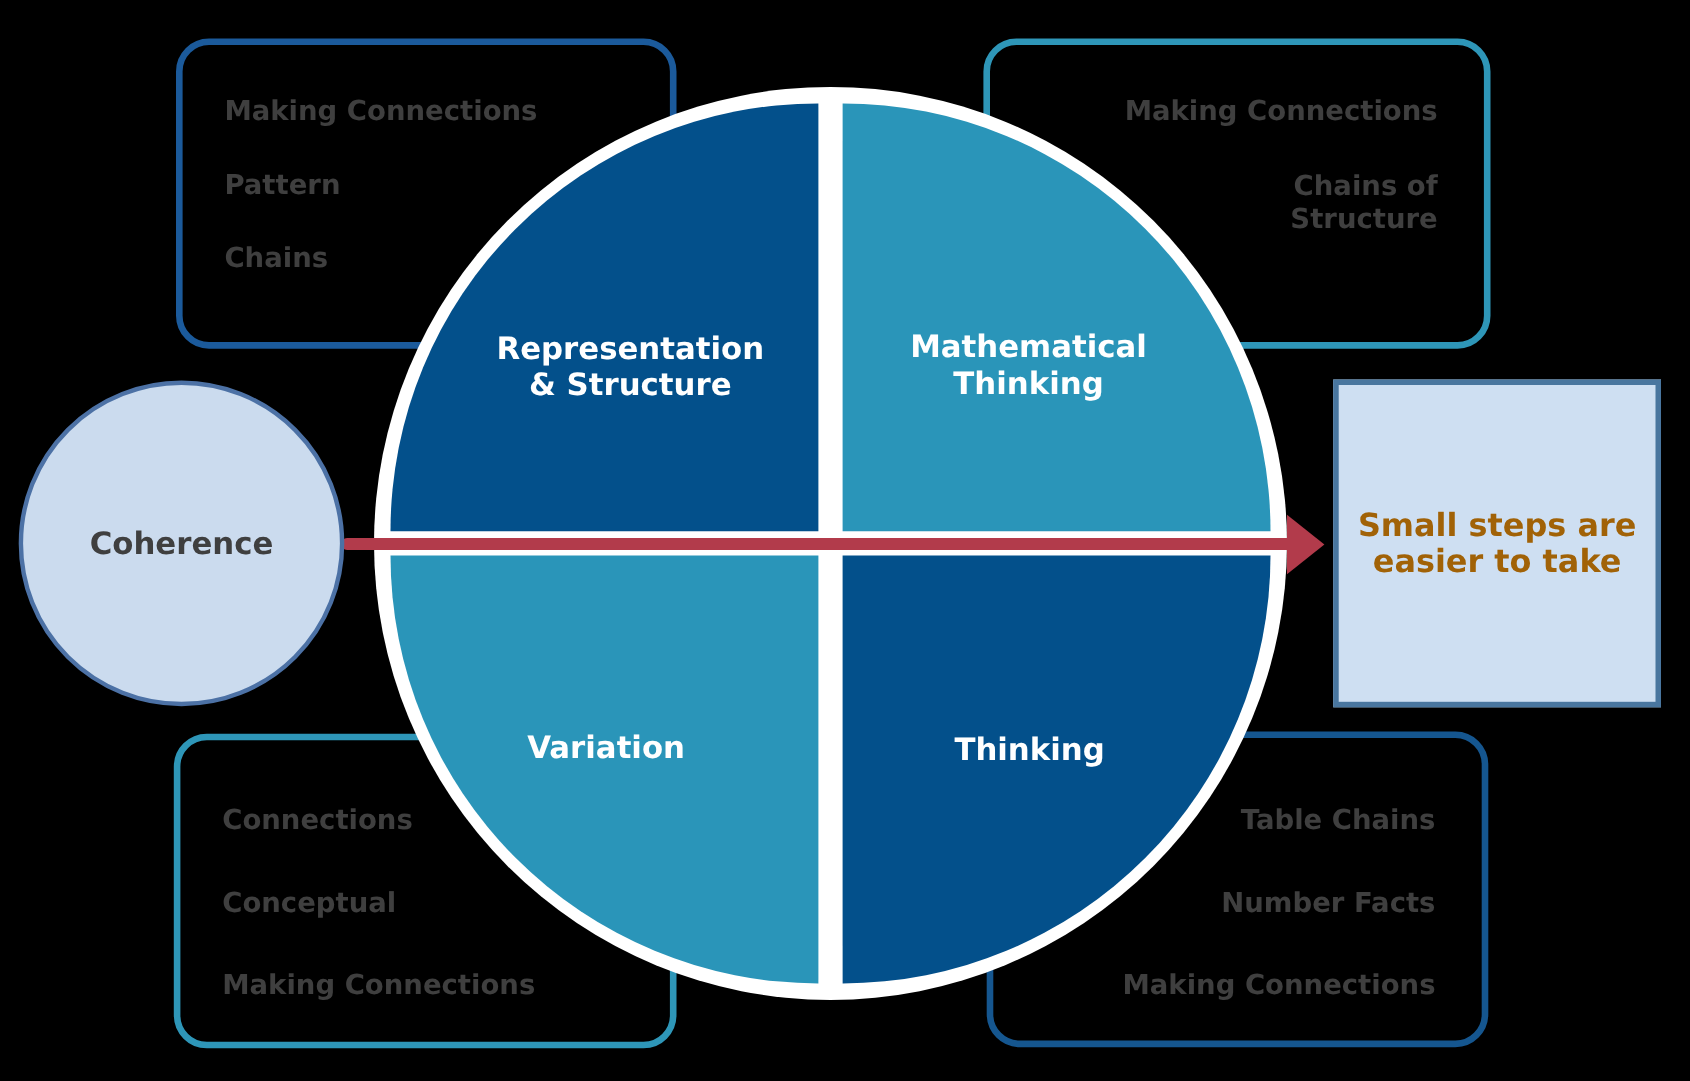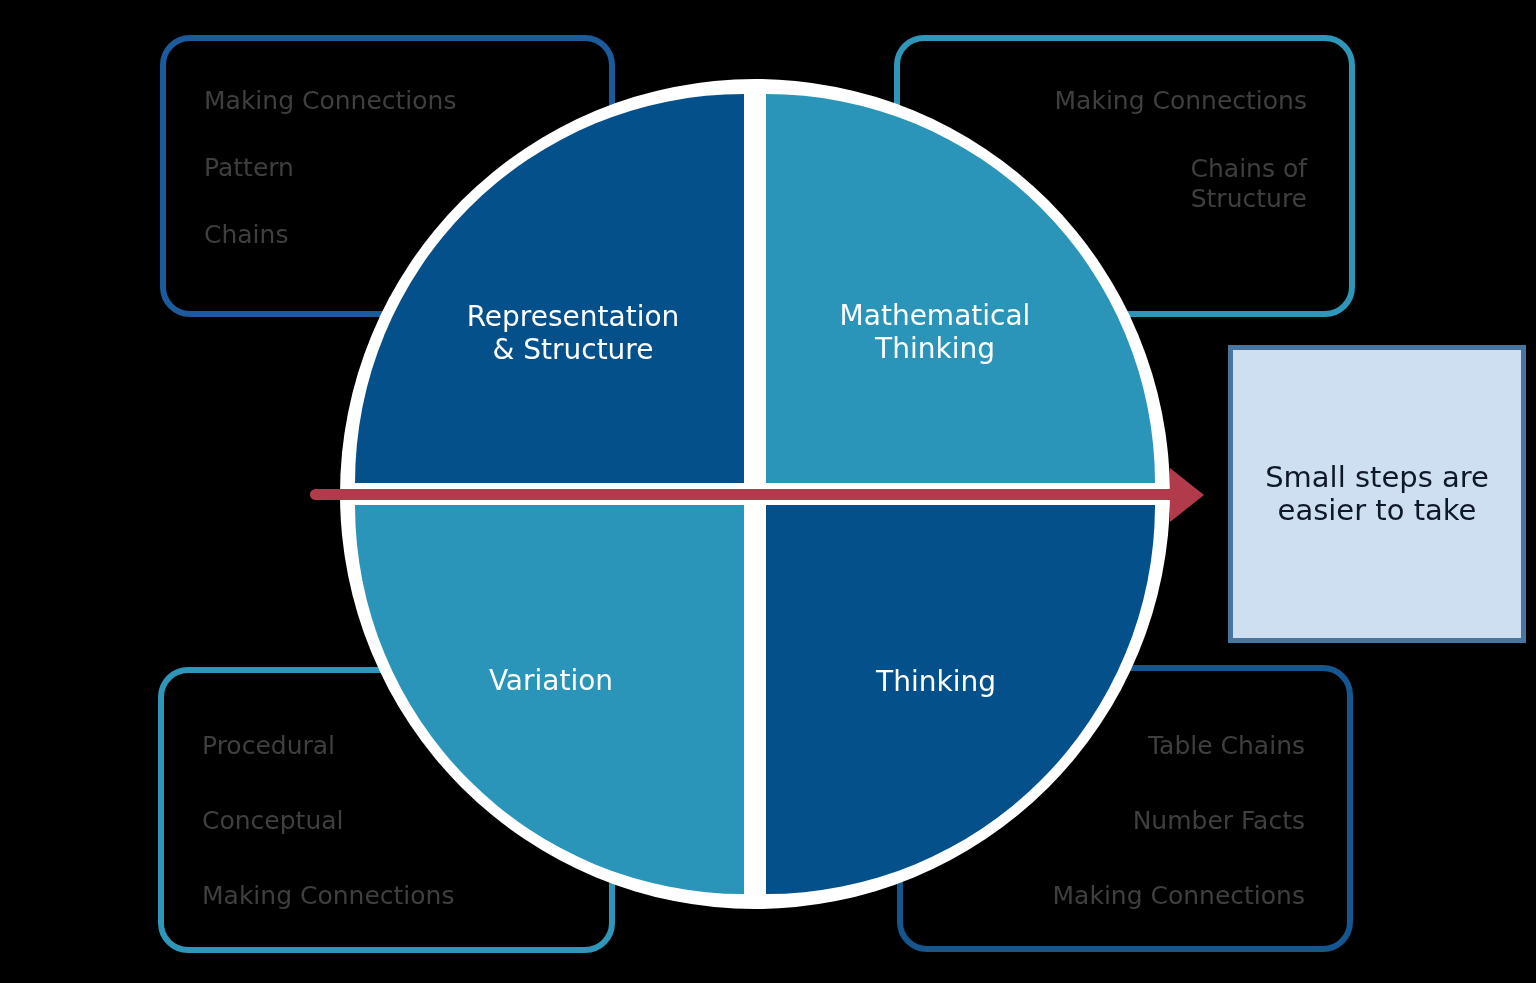--- a/index.html
+++ b/index.html
@@ -1,18 +1,18 @@
 <!DOCTYPE html>
 <html><head>
 <meta charset="utf-8">
 <style>
   html,body{margin:0;padding:0;background:#000;}
   .canvas{
     position:relative;width:1536px;height:983px;background:#000;overflow:hidden;
-    font-family:"DejaVu Sans","Liberation Sans",sans-serif;font-weight:400;
+    font-family:"DejaVu Sans","Liberation Sans",sans-serif;font-weight:700;
   }
   
   .note-box{
     position:absolute;border:6px solid;border-radius:30px;
     display:flex;flex-direction:column;box-sizing:border-box;
     color:#3f3f3f;font-size:25px;line-height:28px;
   }
   .note-box .item{white-space:pre-line;}
   .box-tl{left:160px;top:35px;width:455px;height:282px;border-color:#1b5a9b;
           padding:46px 0 0 38px;gap:39px;align-items:flex-start;text-align:left;}
@@ -47,21 +47,21 @@
     position:absolute;left:17px;top:346px;width:296px;height:296px;box-sizing:border-box;
     background:#cbdbee;border:4px solid #4c71a5;border-radius:50%;
     display:flex;align-items:center;justify-content:center;
     color:#3f3f3f;font-size:28px;
   }
   
   .outcome{
     position:absolute;left:1212px;top:345px;width:298px;height:298px;box-sizing:border-box;
     background:#cedff2;border:5px solid #49769f;
     display:flex;align-items:center;justify-content:center;text-align:center;
-    color:#0f172a;font-size:29px;line-height:33px;white-space:pre-line;margin-left:16px;
+    color:#a16207;font-size:29px;line-height:33px;white-space:pre-line;
   }
   
   .arrow-shaft{
     position:absolute;left:310px;top:489px;width:862px;height:11px;
     background:#b23b4b;border-radius:6px 0 0 6px;
   }
   .arrow-head{
     position:absolute;left:1170px;top:468px;width:0;height:0;
     border-top:27px solid transparent;border-bottom:27px solid transparent;
     border-left:34px solid #b23b4b;
@@ -78,21 +78,21 @@
     <div class="item">Chains</div>
   </div>
 
   <div class="note-box box-tr">
     <div class="item">Making Connections</div>
     <div class="item multi">Chains of
 Structure</div>
   </div>
 
   <div class="note-box box-bl">
-    <div class="item">Procedural</div>
+    <div class="item">Connections</div>
     <div class="item">Conceptual</div>
     <div class="item">Making Connections</div>
   </div>
 
   <div class="note-box box-br">
     <div class="item">Table Chains</div>
     <div class="item">Number Facts</div>
     <div class="item">Making Connections</div>
   </div>
 
@@ -106,19 +106,22 @@
   <div class="quad-label lbl-math">Mathematical
 Thinking</div>
   <div class="quad-label lbl-rep">Representation
 &amp; Structure</div>
   <div class="quad-label lbl-var">Variation</div>
   <div class="quad-label lbl-flu">Thinking</div>
 
   <div class="arrow-shaft"></div>
   <div class="arrow-head"></div>
 
+  <div class="coherence">
+    <span>Coherence</span>
+  </div>
 
   <div class="outcome">
     <span>Small steps are
 easier to take</span>
   </div>
 
 </div>
 
 </body></html>

